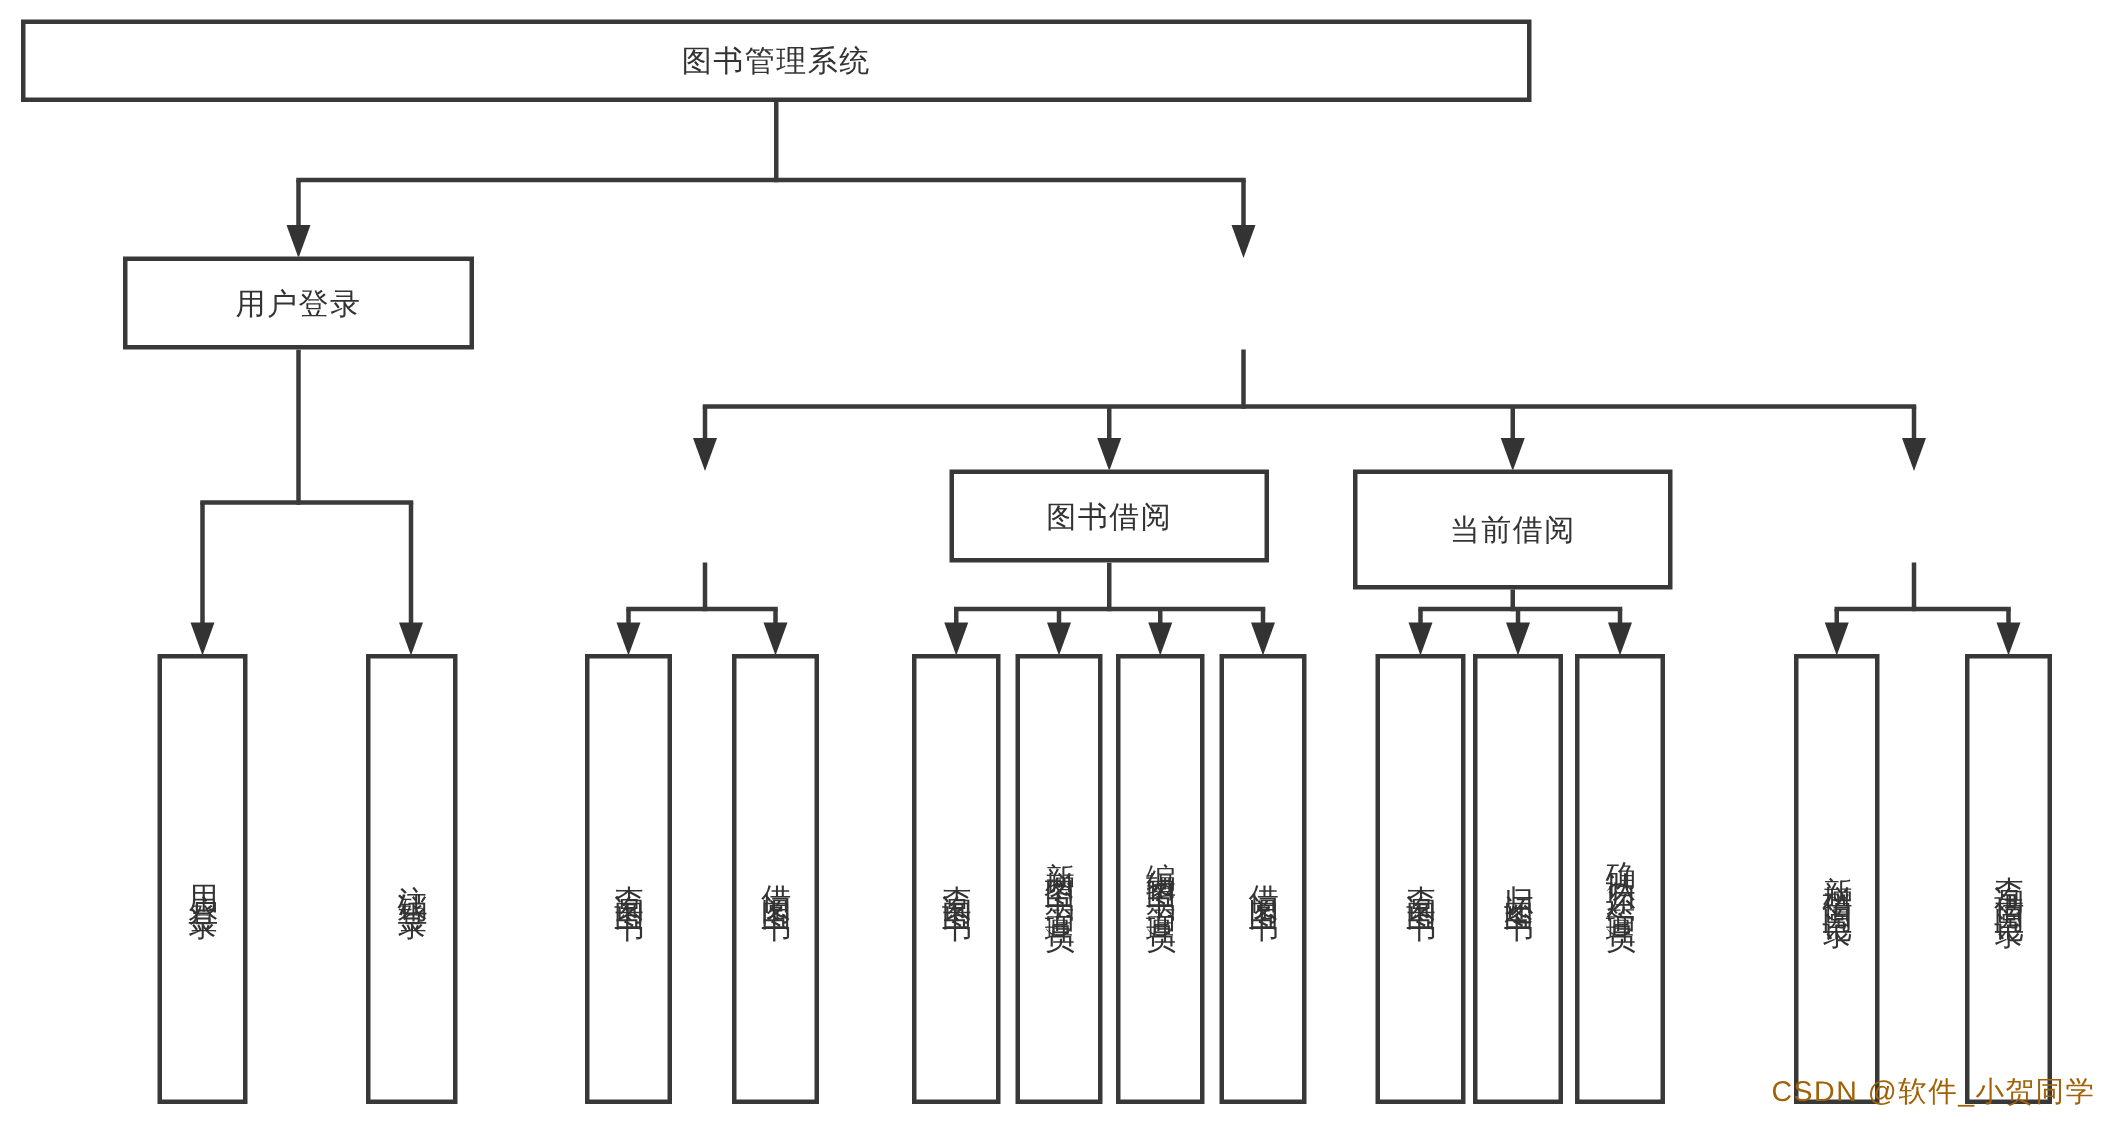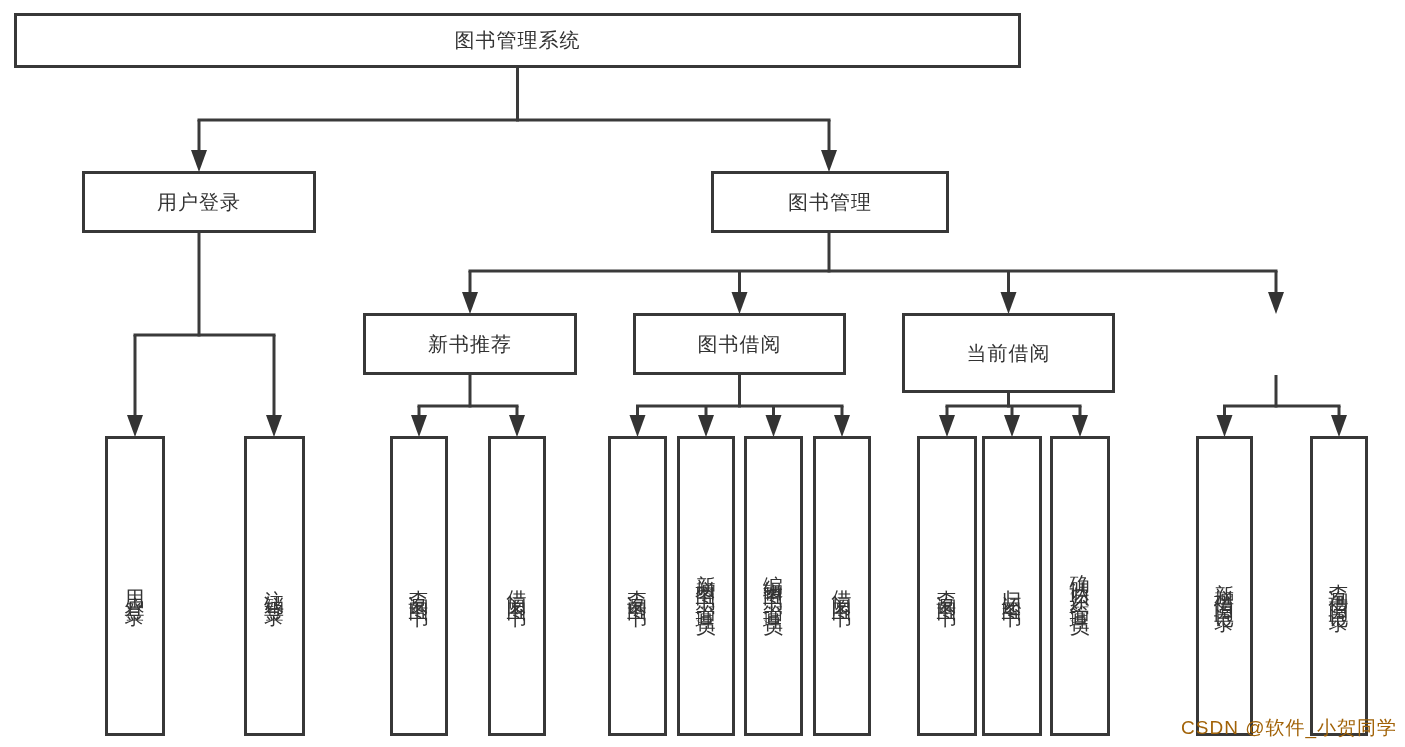--- a/index.html
+++ b/index.html
@@ -146,27 +146,21 @@
     </g>
   </svg>
 
   <div class="hbox" style="left:14px; top:13px; width:1007px; height:55px;">
     <span>图书管理系统</span>
   </div>
 
   <div class="hbox" style="left:82px; top:171px; width:234px; height:62px;">
     <span>用户登录</span>
   </div>
-  <div class="hbox" style="left:711px; top:171px; width:238px; height:62px;">
-    <span>图书管理</span>
-  </div>
-
-  <div class="hbox" style="left:363px; top:313px; width:214px; height:62px;">
-    <span>新书推荐</span>
-  </div>
+
   <div class="hbox" style="left:633px; top:313px; width:213px; height:62px;">
     <span>图书借阅</span>
   </div>
   <div class="hbox" style="left:902px; top:313px; width:213px; height:80px;">
     <span>当前借阅</span>
   </div>
 
   <div class="vbox" style="left:105px; width:60px;">
     <span>用户登录</span>
   </div>

